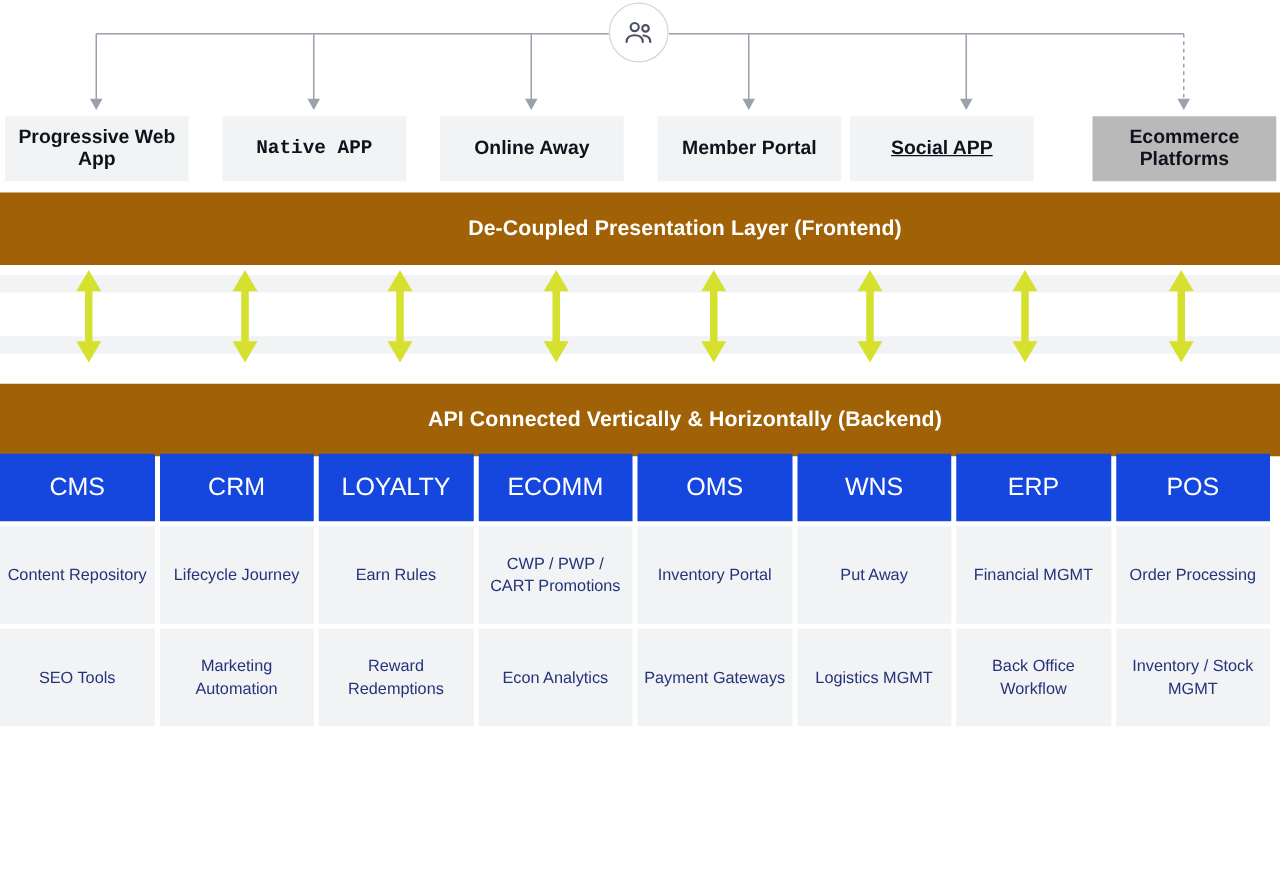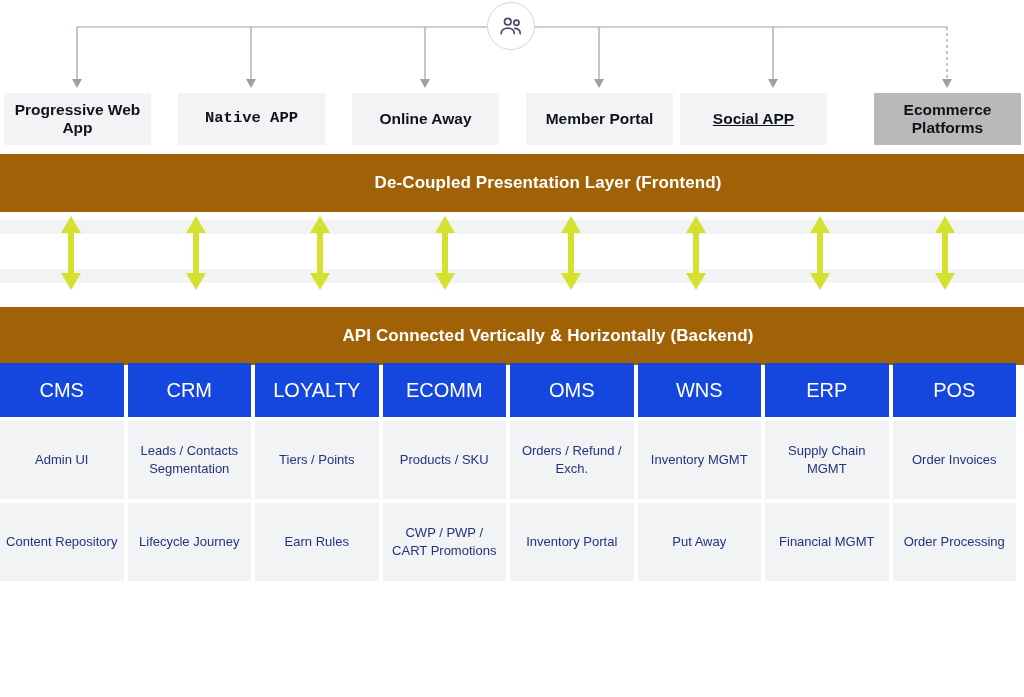--- a/index.html
+++ b/index.html
@@ -260,36 +260,36 @@
           <th>LOYALTY</th>
           <th>ECOMM</th>
           <th>OMS</th>
           <th>WNS</th>
           <th>ERP</th>
           <th>POS</th>
         </tr>
       </thead>
       <tbody>
         <tr>
-          <td>Admin UI</td>
-          <td>Leads / Contacts Segmentation</td>
-          <td>Tiers / Points</td>
-          <td>Products / SKU</td>
-          <td>Orders / Refund / Exch.</td>
-          <td>Inventory MGMT</td>
-          <td>Supply Chain MGMT</td>
-          <td>Order Invoices</td>
-        </tr>
-        <tr>
           <td>Content Repository</td>
           <td>Lifecycle Journey</td>
           <td>Earn Rules</td>
           <td>CWP / PWP / CART Promotions</td>
           <td>Inventory Portal</td>
           <td>Put Away</td>
           <td>Financial MGMT</td>
           <td>Order Processing</td>
         </tr>
+        <tr>
+          <td>SEO Tools</td>
+          <td>Marketing Automation</td>
+          <td>Reward Redemptions</td>
+          <td>Econ Analytics</td>
+          <td>Payment Gateways</td>
+          <td>Logistics MGMT</td>
+          <td>Back Office Workflow</td>
+          <td>Inventory / Stock MGMT</td>
+        </tr>
       </tbody>
     </table>
   </div>
 
 </div>
 
 </body></html>

